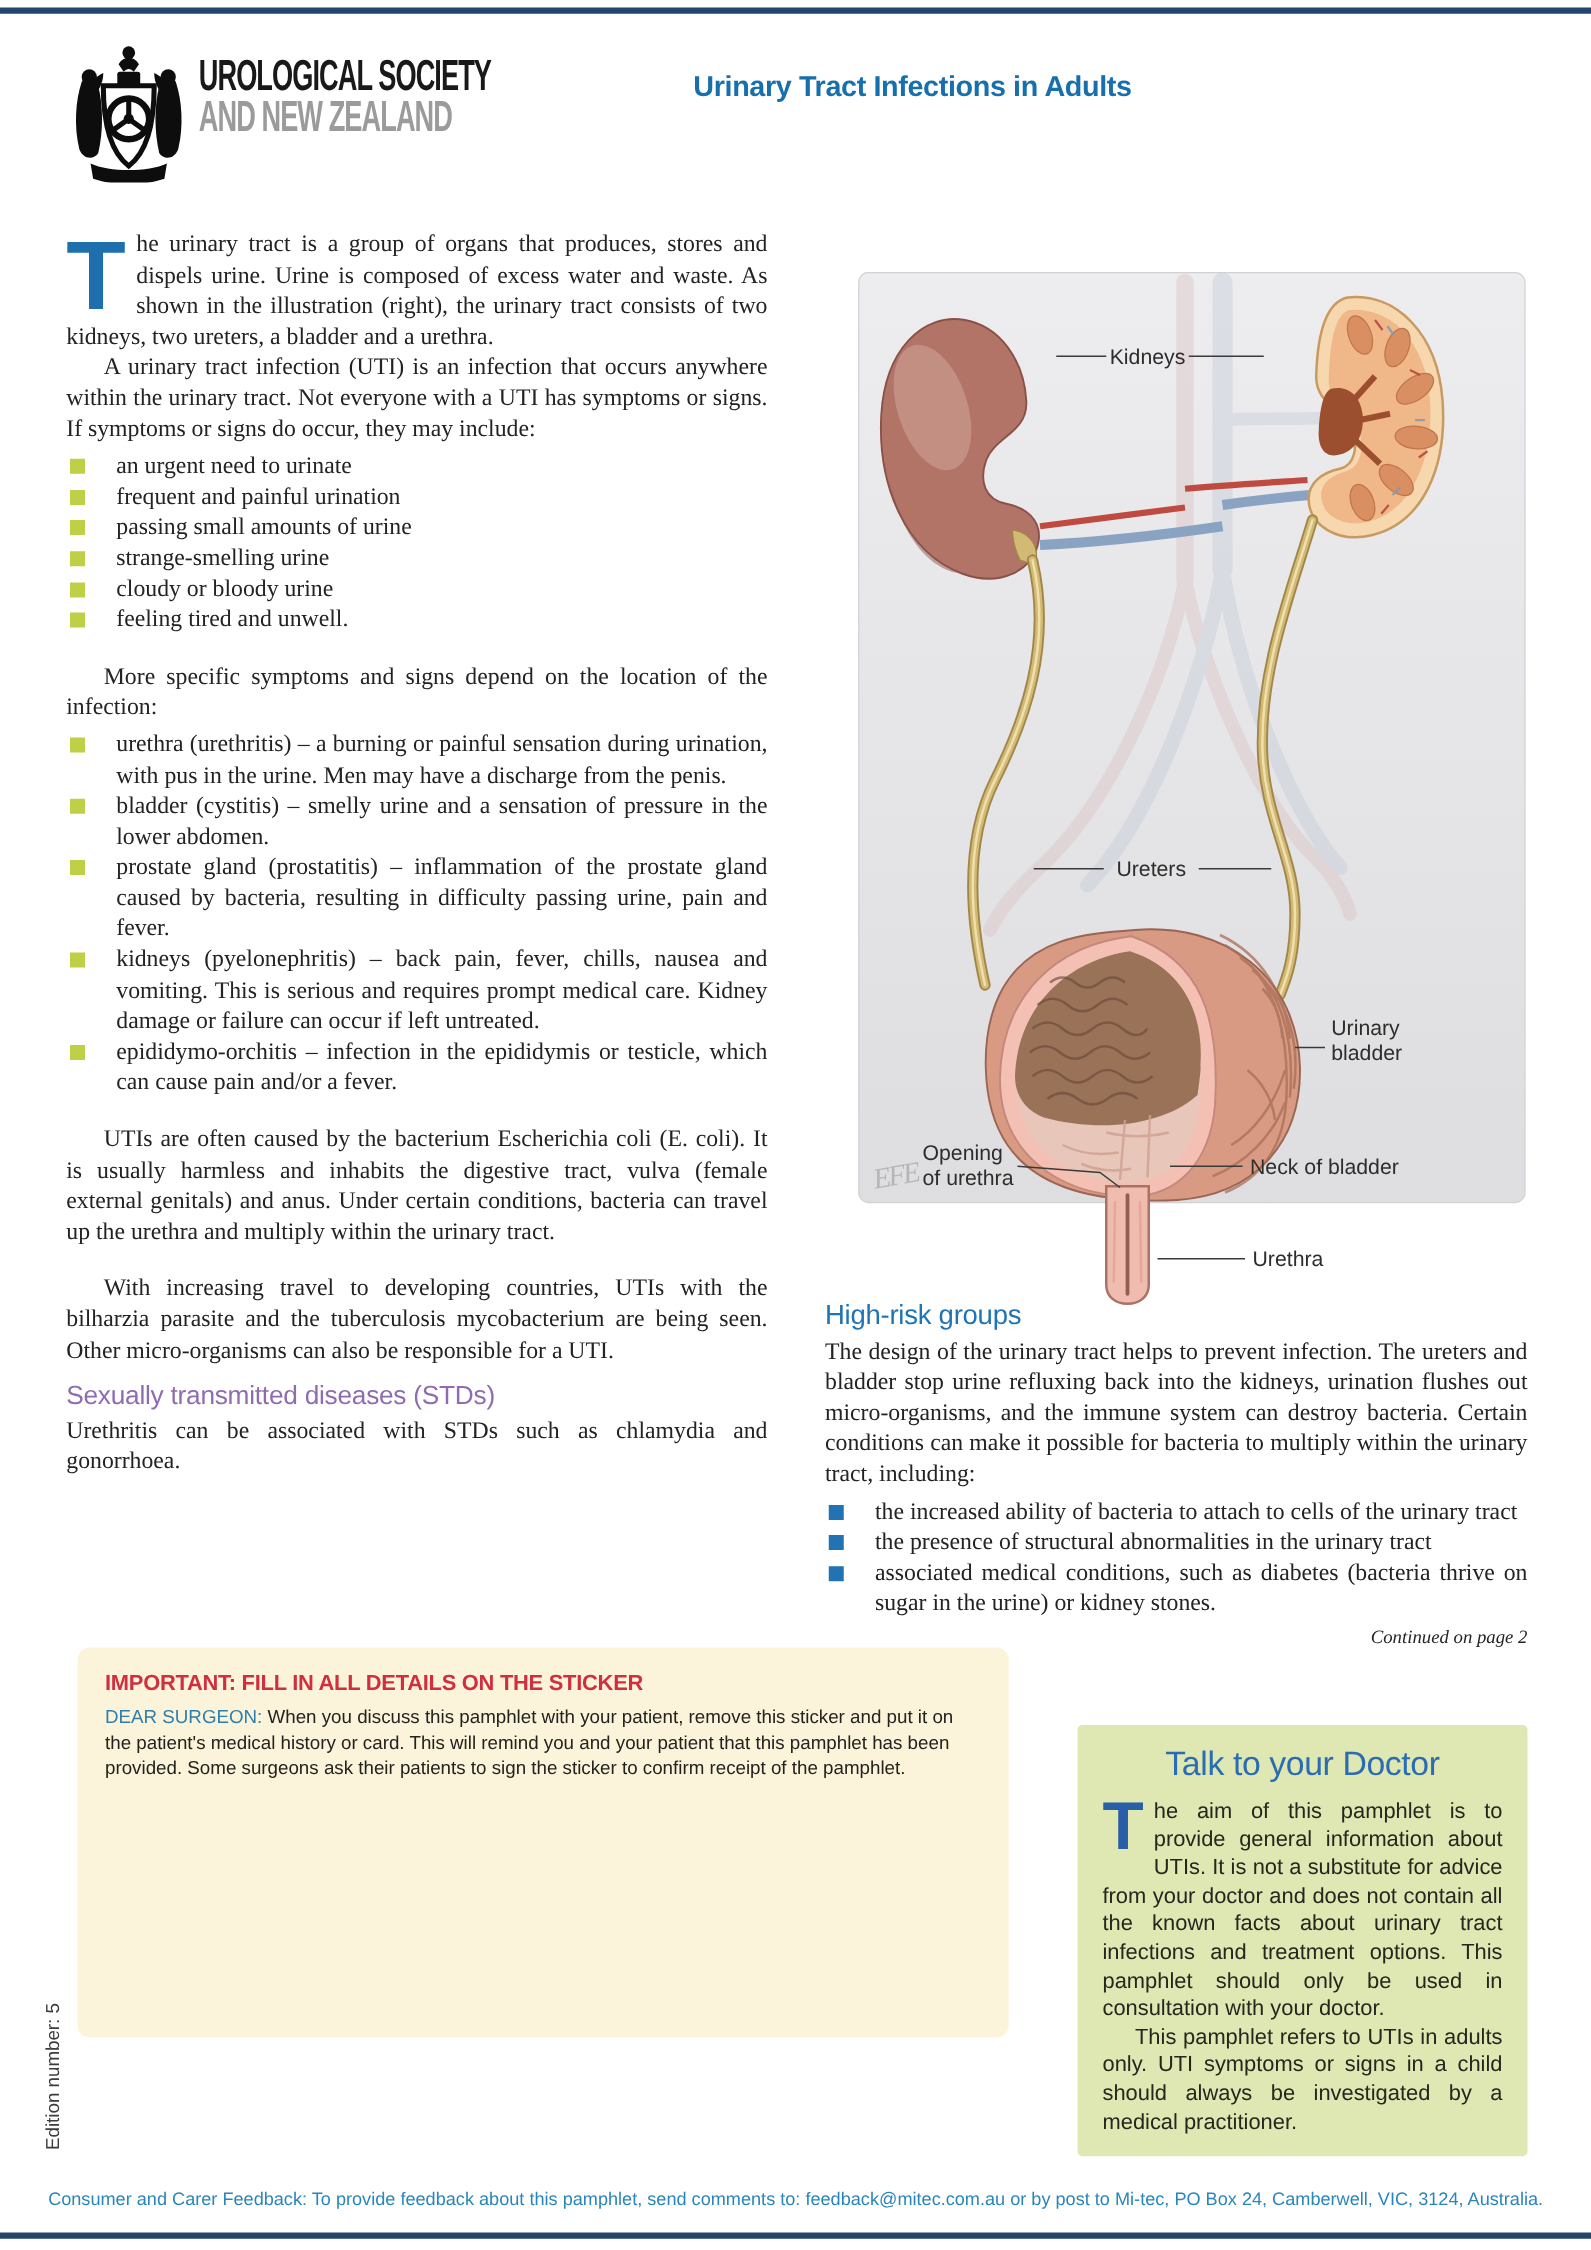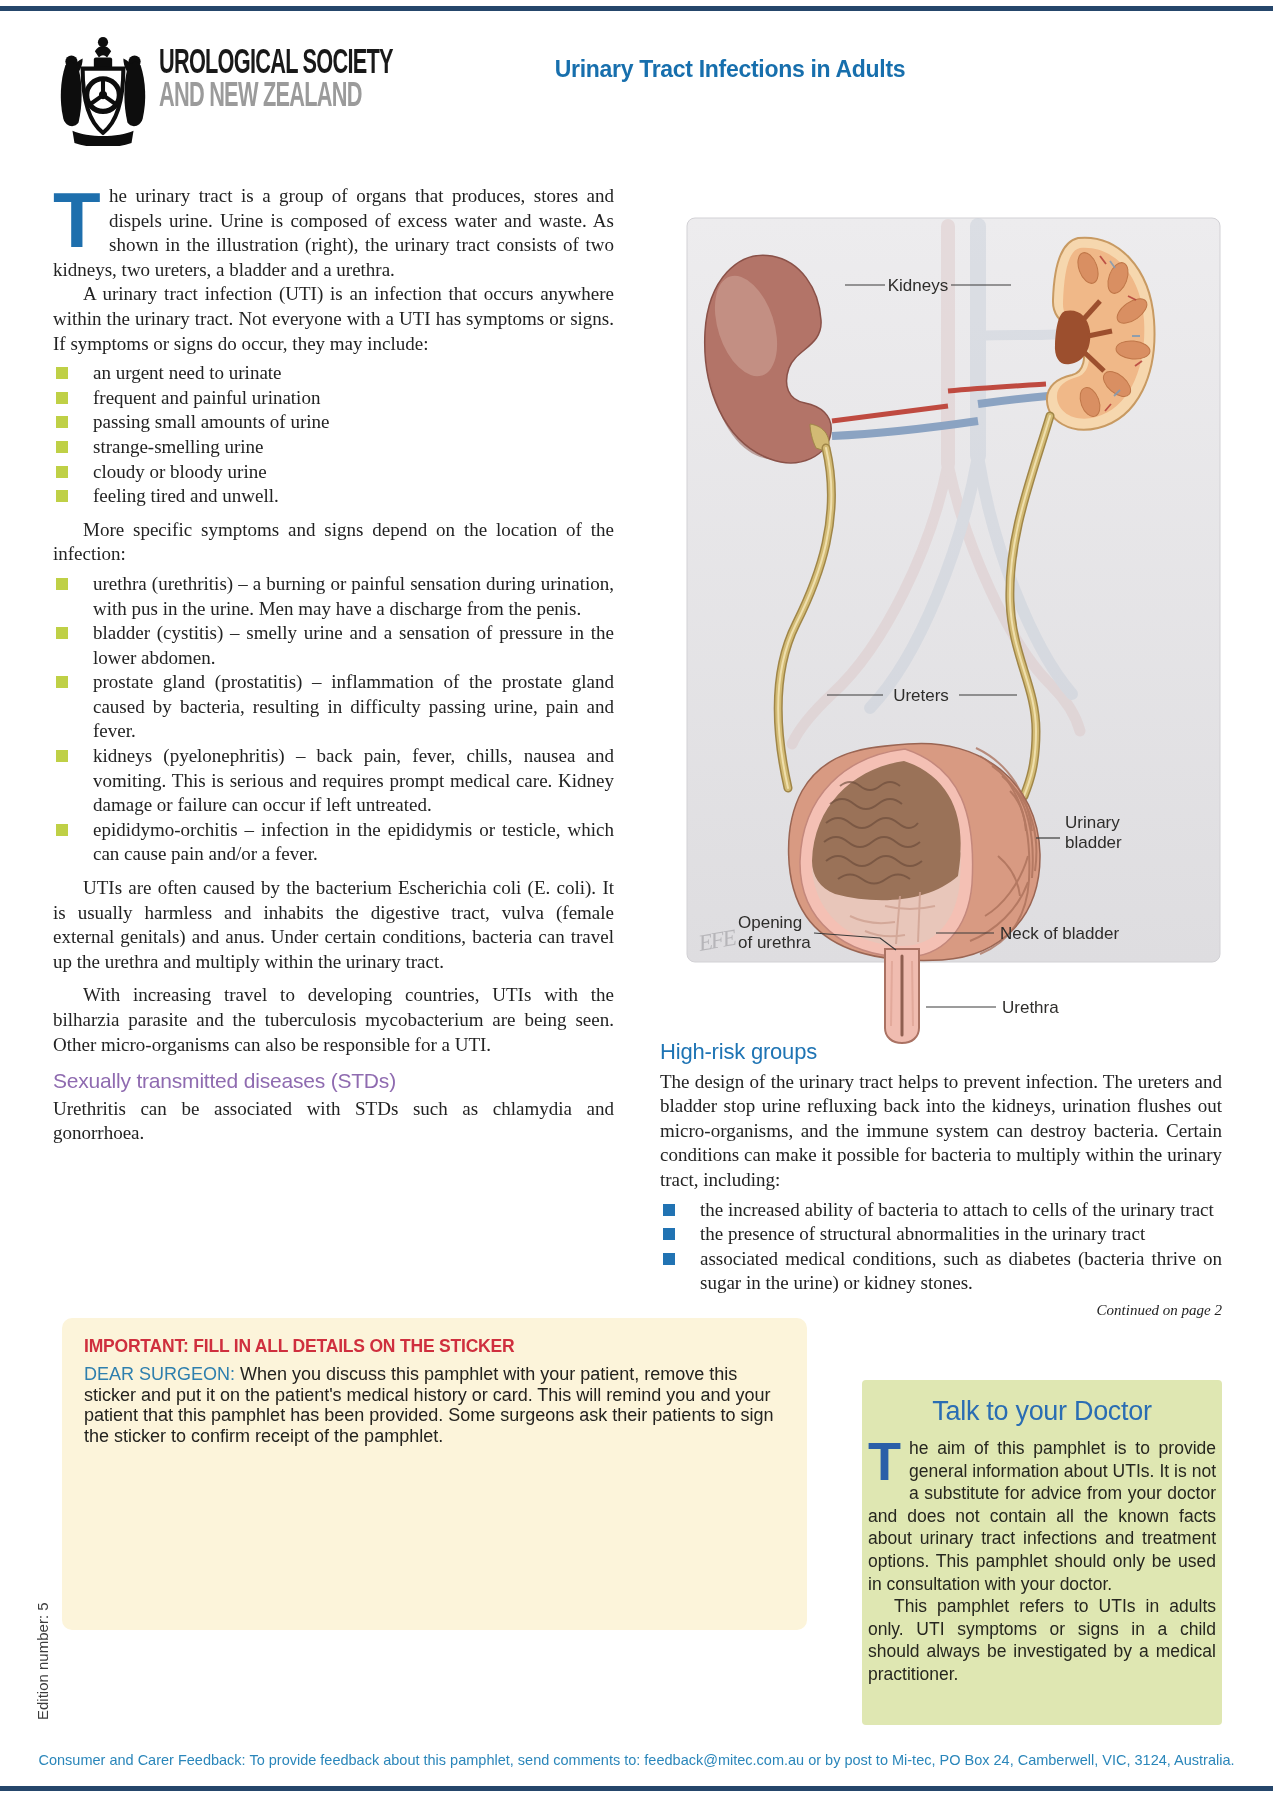--- a/index.html
+++ b/index.html
@@ -19,21 +19,21 @@
   .logo-line.l2 span, .logo-line.l3 span { color:#9b9b9b; }
   .title { position:absolute; left:430px; top:56px; width:600px; text-align:center;
       font-family:"Liberation Sans", sans-serif; font-weight:bold; font-size:23px;
       color:#176fad; letter-spacing:-0.3px; }
 
   
   .col { color:#232323; font-size:19px; line-height:24.6px; text-align:justify; }
   .col-left  { position:absolute; left:53px;  top:184px;  width:561px; }
   .col-right { position:absolute; left:660px; top:1040px; width:562px; }
   .col p { margin:0; }
-  .col p.sp { margin-top:9px; }
+  .col p.sp { margin-top:21px; }
   .col p.indent { text-indent:30px; }
   .dropcap { float:left; font-family:"Liberation Sans", sans-serif; font-weight:bold;
       font-size:78px; line-height:62px; height:66px; width:46px; color:#1e6fad;
       margin:5px 10px 0 0; text-align:left; }
   ul.bullets { list-style:none; margin:5px 0; padding:0; }
   ul.bullets li { position:relative; padding-left:40px; }
   .sq { position:absolute; left:3px; top:6px; width:12px; height:12px; }
   .sq-green { background:#bfd046; }
   .sq-blue  { background:#2173b3; }
   .subhead { font-family:"Liberation Sans", sans-serif; font-weight:normal;
@@ -47,26 +47,26 @@
   .illustration text { font-family:"Liberation Sans", sans-serif; font-size:17px; fill:#2e2d2b; }
   .illustration .sig { font-family:"Liberation Serif", serif; font-style:italic;
       font-size:23px; fill:#b6b5b9; letter-spacing:-2px; }
   .leader { stroke:#3a3a3a; stroke-width:1.2; fill:none; }
 
   
   .sticker-box { position:absolute; left:62px; top:1318px; width:745px; height:312px;
       background:#fcf4da; border-radius:10px; box-sizing:border-box; padding:18px 22px;
       font-family:"Liberation Sans", sans-serif; }
   .sticker-heading { color:#cf2f3e; font-weight:bold; font-size:17.5px; letter-spacing:-0.2px; margin-bottom:7px; }
-  .sticker-body { font-size:18px; line-height:20.5px; color:#23221f; max-width:700px; }
+  .sticker-body { font-size:15px; line-height:20.5px; color:#23221f; max-width:700px; }
   .dear { color:#2e7fae; }
 
   
   .doctor-box { position:absolute; left:862px; top:1380px; width:360px; height:345px;
-      background:#dfe7b2; border-radius:4px; box-sizing:border-box; padding:12px 6px;
+      background:#dfe7b2; border-radius:4px; box-sizing:border-box; padding:12px 20px;
       font-family:"Liberation Sans", sans-serif; }
   .doctor-heading { text-align:center; color:#2a6db3; font-size:27px; font-weight:normal;
       letter-spacing:-0.3px; margin:4px 0 10px; }
   .doctor-body { font-size:17.5px; line-height:22.6px; text-align:justify; color:#26261f; }
   .doctor-body p { margin:0; }
   .dropcap2 { float:left; font-weight:bold; font-size:54px; line-height:42px; height:44px;
       color:#2a5fa8; margin:3px 8px 0 0; }
   .doctor-p2 { text-indent:26px; }
 
   .edition { position:absolute; left:34px; top:1720px; transform:rotate(-90deg);

